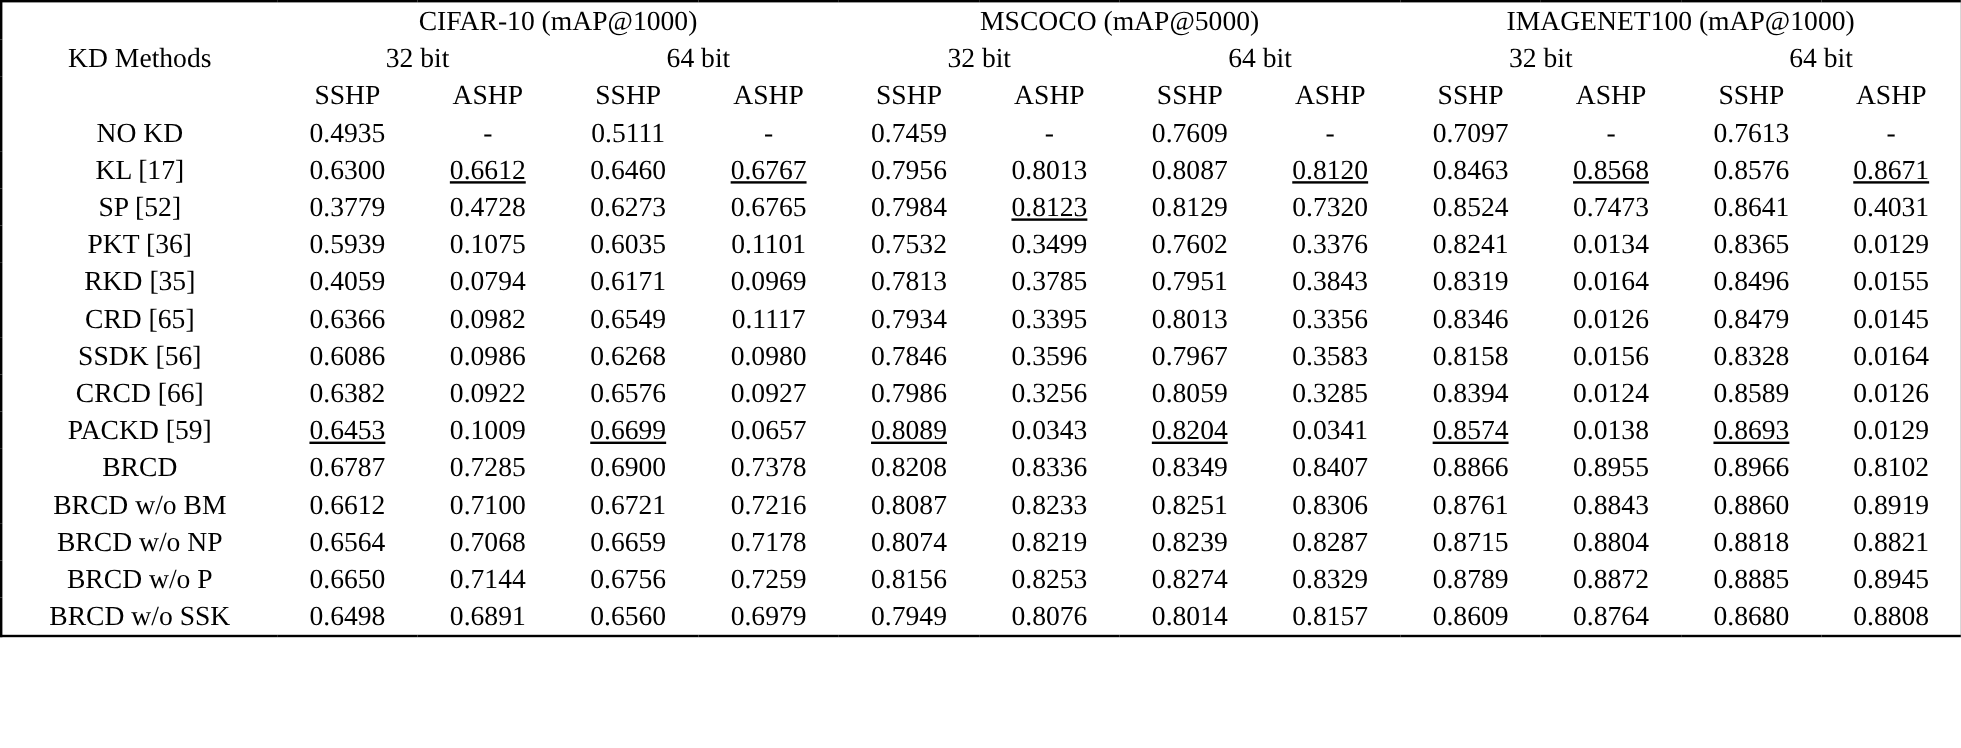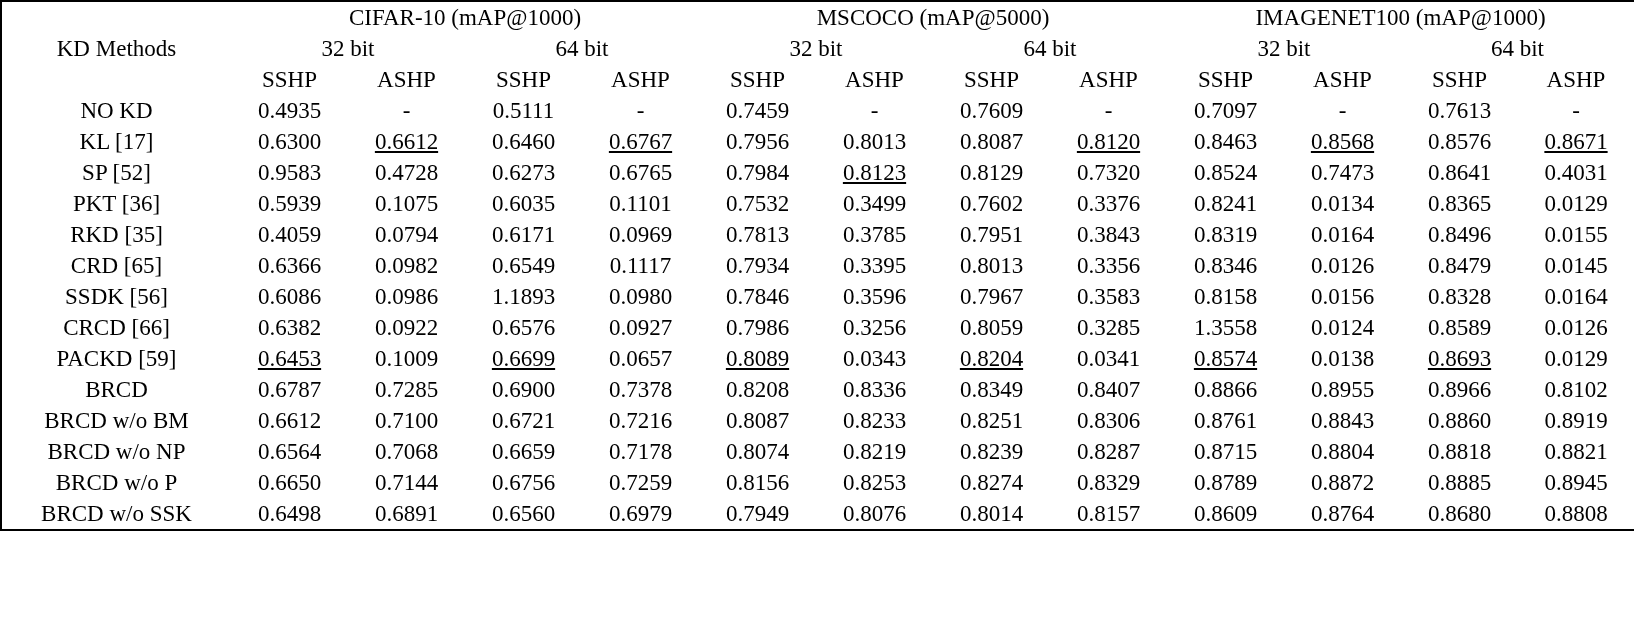--- a/index.html
+++ b/index.html
@@ -136,21 +136,21 @@
         <td class="num vl">0.8013</td>
         <td class="num vl">0.8087</td>
         <td class="num vl uline">0.8120</td>
         <td class="num vl-thick">0.8463</td>
         <td class="num vl uline">0.8568</td>
         <td class="num vl">0.8576</td>
         <td class="num vl uline">0.8671</td>
       </tr>
       <tr>
         <td class="method-cell">SP [52]</td>
-        <td class="num vl-thick">0.9583</td>
+        <td class="num vl-thick">0.3779</td>
         <td class="num vl">0.4728</td>
         <td class="num vl">0.6273</td>
         <td class="num vl">0.6765</td>
         <td class="num vl-thick">0.7984</td>
         <td class="num vl uline">0.8123</td>
         <td class="num vl">0.8129</td>
         <td class="num vl">0.7320</td>
         <td class="num vl-thick">0.8524</td>
         <td class="num vl">0.7473</td>
         <td class="num vl">0.8641</td>
@@ -198,42 +198,42 @@
         <td class="num vl">0.3356</td>
         <td class="num vl-thick">0.8346</td>
         <td class="num vl">0.0126</td>
         <td class="num vl">0.8479</td>
         <td class="num vl">0.0145</td>
       </tr>
       <tr>
         <td class="method-cell">SSDK [56]</td>
         <td class="num vl-thick">0.6086</td>
         <td class="num vl">0.0986</td>
-        <td class="num vl">1.1893</td>
+        <td class="num vl">0.6268</td>
         <td class="num vl">0.0980</td>
         <td class="num vl-thick">0.7846</td>
         <td class="num vl">0.3596</td>
         <td class="num vl">0.7967</td>
         <td class="num vl">0.3583</td>
         <td class="num vl-thick">0.8158</td>
         <td class="num vl">0.0156</td>
         <td class="num vl">0.8328</td>
         <td class="num vl">0.0164</td>
       </tr>
       <tr>
         <td class="method-cell">CRCD [66]</td>
         <td class="num vl-thick">0.6382</td>
         <td class="num vl">0.0922</td>
         <td class="num vl">0.6576</td>
         <td class="num vl">0.0927</td>
         <td class="num vl-thick">0.7986</td>
         <td class="num vl">0.3256</td>
         <td class="num vl">0.8059</td>
         <td class="num vl">0.3285</td>
-        <td class="num vl-thick">1.3558</td>
+        <td class="num vl-thick">0.8394</td>
         <td class="num vl">0.0124</td>
         <td class="num vl">0.8589</td>
         <td class="num vl">0.0126</td>
       </tr>
       <tr>
         <td class="method-cell hb-thick">PACKD [59]</td>
         <td class="num vl-thick hb-thick uline">0.6453</td>
         <td class="num vl hb-thick">0.1009</td>
         <td class="num vl hb-thick uline">0.6699</td>
         <td class="num vl hb-thick">0.0657</td>

